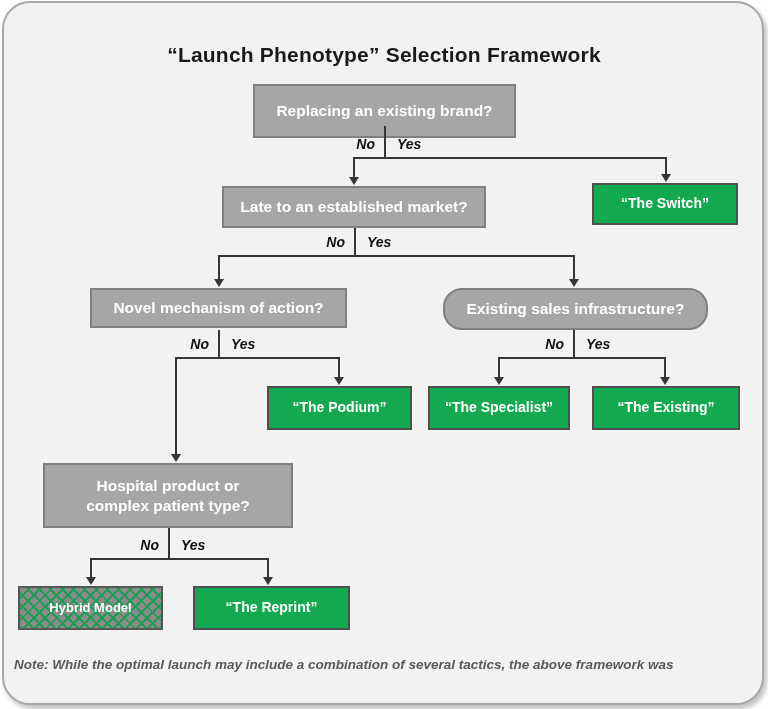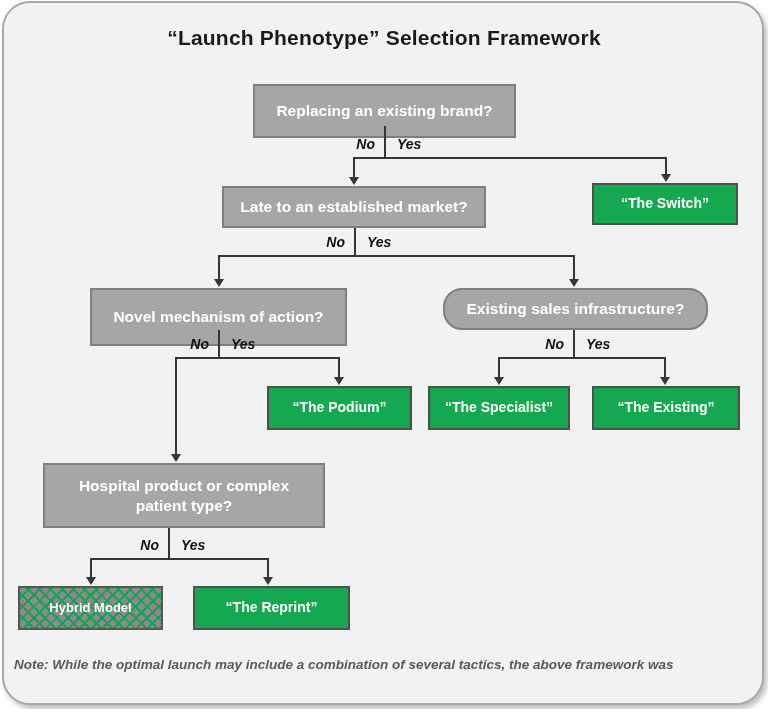--- a/index.html
+++ b/index.html
@@ -4,21 +4,21 @@
 <style>
   :root{
     --panel-bg:#f2f2f2; --panel-border:#a8a8a8; --page-bg:#ffffff;
     --gray-box:#a6a6a6; --gray-border:#7f7f7f; --green:#14a850; --green-border:#4f4f4f;
     --line:#363636; --text-dark:#1a1a1a; --note:#595959;
   }
   html,body{margin:0;padding:0;background:var(--page-bg);}
   .stage{position:relative;width:768px;height:709px;font-family:"Liberation Sans","DejaVu Sans",sans-serif;overflow:hidden;}
   .panel{position:absolute;left:2px;top:1px;width:758px;height:700px;background:var(--panel-bg);
          border:2px solid var(--panel-border);border-radius:28px;box-shadow:3px 4px 5px rgba(0,0,0,0.25);}
-  .title{position:absolute;left:0;top:26px;width:768px;text-align:center;font-size:21px;font-weight:bold;color:var(--text-dark);letter-spacing:0.2px;}
+  .title{position:absolute;left:0;top:43px;width:768px;text-align:center;font-size:21px;font-weight:bold;color:var(--text-dark);letter-spacing:0.2px;}
   .node{position:absolute;display:flex;align-items:center;justify-content:center;text-align:center;
         font-weight:bold;color:#ffffff;box-sizing:border-box;line-height:1.25;}
   .qbox{background:var(--gray-box);border:2px solid var(--gray-border);font-size:15.5px;}
   .obox{background:var(--green);border:2px solid var(--green-border);font-size:14px;}
   .hbox{background-color:#8b8b8b;
         background-image:repeating-linear-gradient(45deg, rgba(24,158,84,0.95) 0 2px, transparent 2px 8px),
                          repeating-linear-gradient(-45deg, rgba(24,158,84,0.95) 0 2px, transparent 2px 8px);
         border:2px solid #565656;font-size:13px;}
   .vline{position:absolute;width:2px;background:var(--line);}
   .hline{position:absolute;height:2px;background:var(--line);}
@@ -30,23 +30,23 @@
 </head>
 <body>
 
 <div class="stage">
   <div class="panel"></div>
 
   <div class="title">“Launch Phenotype” Selection Framework</div>
 
   <div class="node qbox" style="left:253px;top:84px;width:263px;height:54px;">Replacing an existing brand?</div>
   <div class="node qbox" style="left:222px;top:186px;width:264px;height:42px;">Late to an established market?</div>
-  <div class="node qbox" style="left:90px;top:288px;width:257px;height:58px;">Novel mechanism of action?</div>
+  <div class="node qbox" style="left:90px;top:288px;width:257px;height:40px;">Novel mechanism of action?</div>
   <div class="node qbox" style="left:443px;top:288px;width:265px;height:42px;border-radius:19px;">Existing sales infrastructure?</div>
-  <div class="node qbox" style="left:43px;top:463px;width:282px;height:65px;padding:0 18px;">Hospital product or complex patient type?</div>
+  <div class="node qbox" style="left:43px;top:463px;width:250px;height:65px;padding:0 18px;">Hospital product or complex patient type?</div>
 
   <div class="node obox" style="left:592px;top:183px;width:146px;height:42px;">“The Switch”</div>
   <div class="node obox" style="left:267px;top:386px;width:145px;height:44px;">“The Podium”</div>
   <div class="node obox" style="left:428px;top:386px;width:142px;height:44px;">“The Specialist”</div>
   <div class="node obox" style="left:592px;top:386px;width:148px;height:44px;">“The Existing”</div>
   <div class="node hbox" style="left:18px;top:586px;width:145px;height:44px;">Hybrid Model</div>
   <div class="node obox" style="left:193px;top:586px;width:157px;height:44px;">“The Reprint”</div>
 
   <div class="vline" style="left:384px;top:126px;height:31px;"></div>
   <div class="hline" style="left:353px;top:157px;width:313px;"></div>

